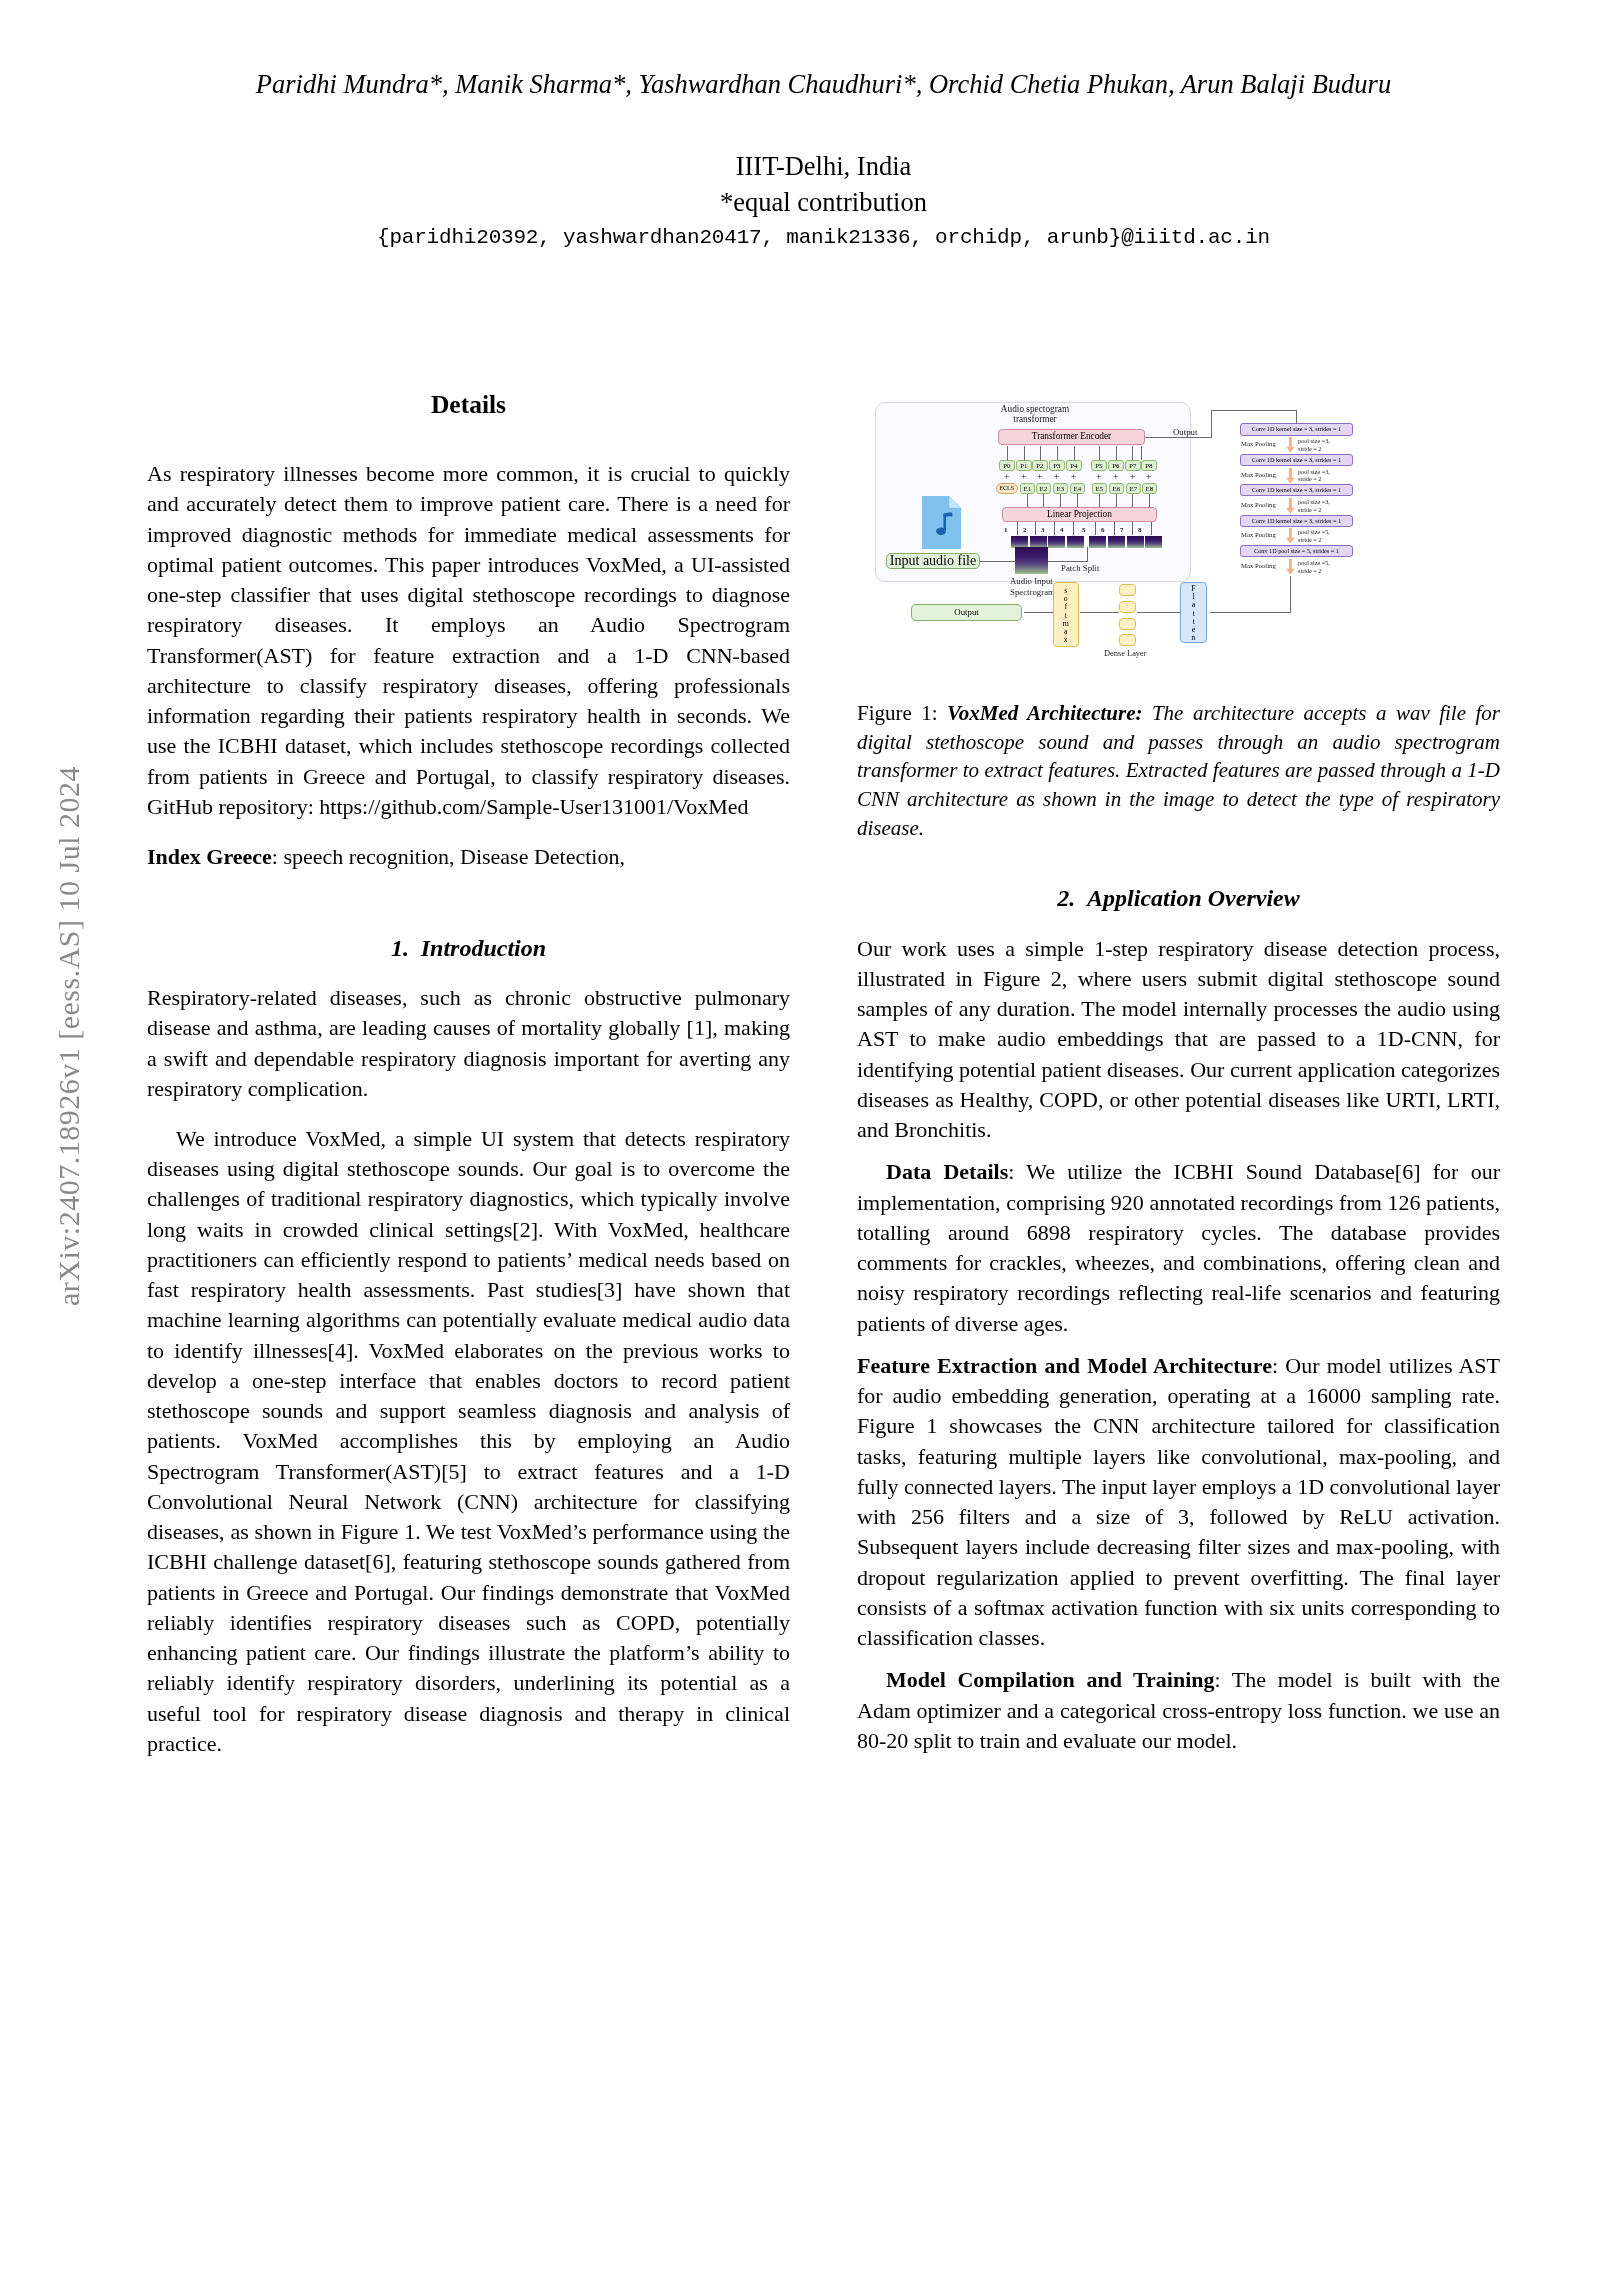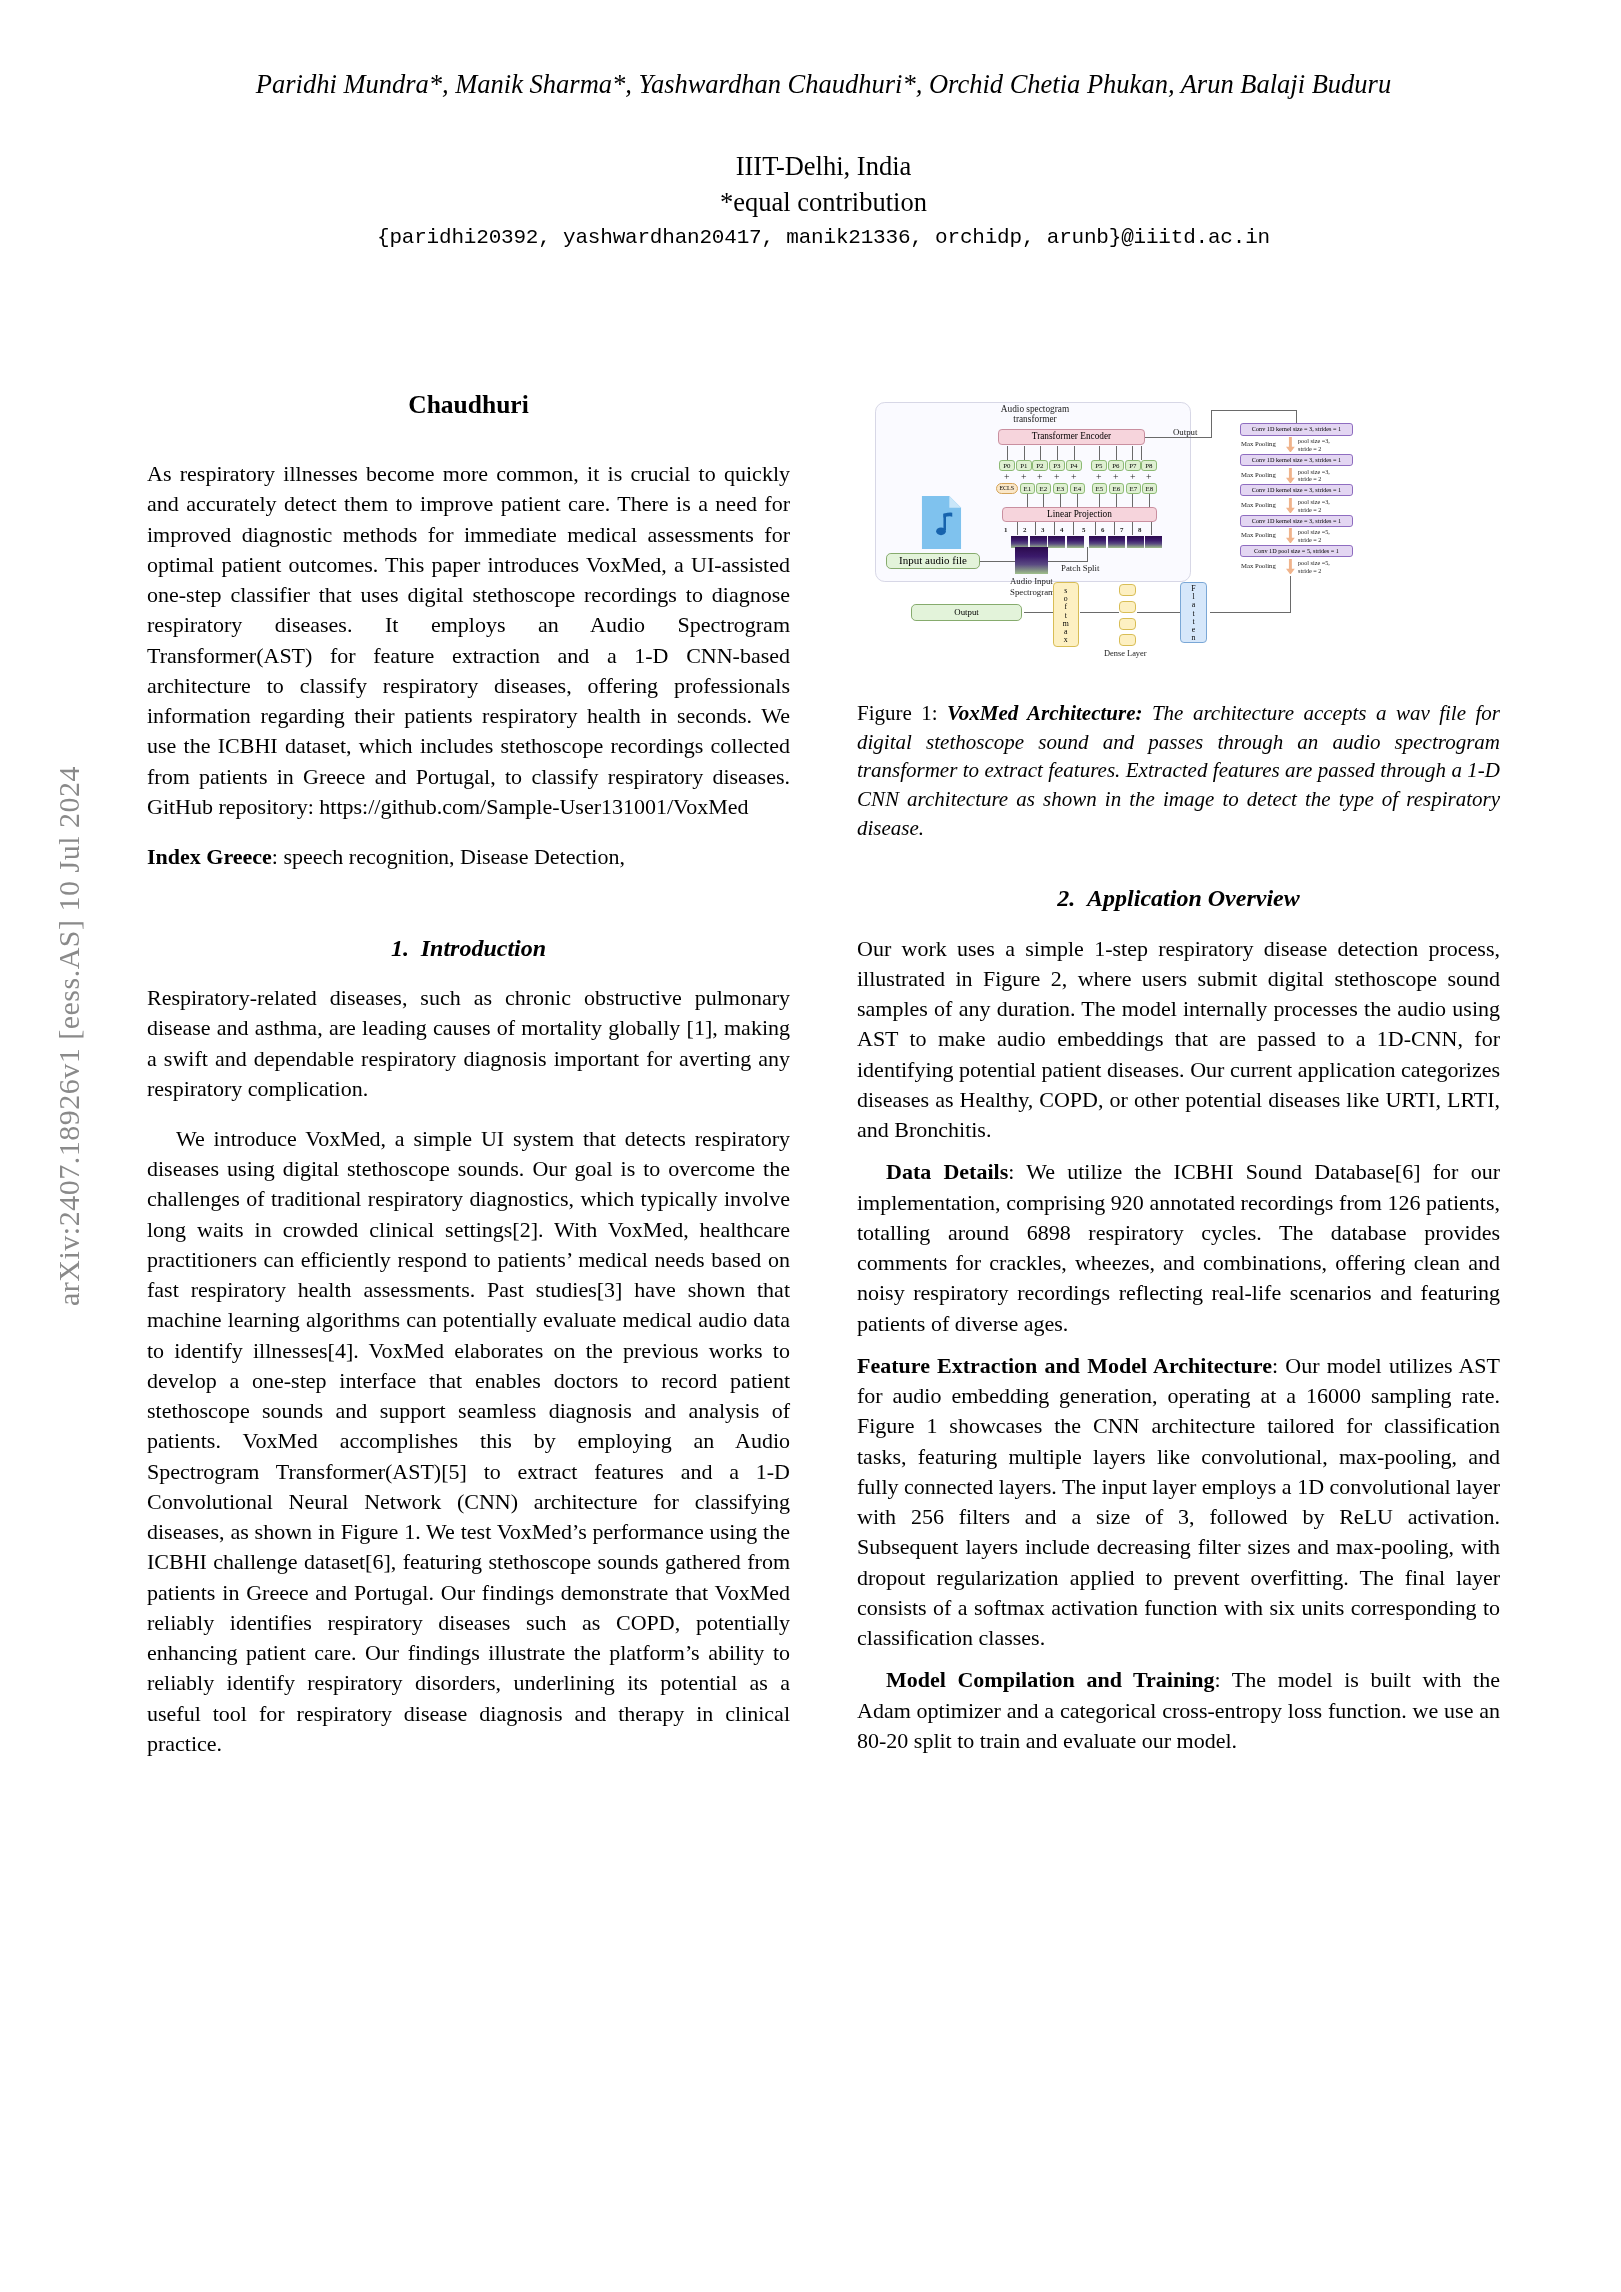--- a/index.html
+++ b/index.html
@@ -123,21 +123,21 @@
   <div id="affil">
     <div>IIIT-Delhi, India</div>
     <div>*equal contribution</div>
   </div>
   <div id="emails">{paridhi20392, yashwardhan20417, manik21336, orchidp, arunb}@iiitd.ac.in</div>
 
   <div id="cols">
 
     <div class="col">
 
-      <h2 class="abs">Chaudhuri</h2>
+      <h2 class="abs">Details</h2>
 
       <p class="body">As respiratory illnesses become more common, it is crucial to quickly and accurately detect them to improve patient care. There is a need for improved diagnostic methods for immediate medical assessments for optimal patient outcomes. This paper introduces VoxMed, a UI-assisted one-step classifier that uses digital stethoscope recordings to diagnose respiratory diseases. It employs an Audio Spectrogram Transformer(AST) for feature extraction and a 1-D CNN-based architecture to classify respiratory diseases, offering professionals information regarding their patients respiratory health in seconds. We use the ICBHI dataset, which includes stethoscope recordings collected from patients in Greece and Portugal, to classify respiratory diseases. GitHub repository: https://github.com/Sample-User131001/VoxMed</p>
 
       <p class="idx"><span class="b">Index Greece</span><span>: speech recognition, Disease Detection,</span></p>
 
       <div class="sec-space"></div>
 
       <h2 class="sec"><span class="num">1.</span><span>Introduction</span></h2>
 
       <p class="body">Respiratory-related diseases, such as chronic obstructive pulmonary disease and asthma, are leading causes of mortality globally [1], making a swift and dependable respiratory diagnosis important for averting any respiratory complication.</p>
@@ -246,21 +246,21 @@
           <svg style="position:absolute; left:63px; top:96px;" width="43" height="57" viewBox="0 0 44 58">
             <path d="M2 2 H30 L42 14 V56 H2 Z" fill="#7fc2ee"></path>
             <path d="M30 2 L42 14 H30 Z" fill="#c9e6f9"></path>
             <g fill="#1763ad">
               <rect x="24" y="20" width="2.6" height="17"></rect>
               <path d="M24 20 q7 -2 9 -1 v4 q-3 -1 -9 1 z"></path>
               <ellipse cx="21.5" cy="38" rx="5" ry="4"></ellipse>
             </g>
           </svg>
 
-          <div class="fg-box greenlt" style="left:29px; top:155px; width:94px; height:16.7px; font-size:11px;">Input audio file</div>
+          <div class="fg-box greenlt" style="left:29px; top:155px; width:94px; height:16.7px; font-size:14px;">Input audio file</div>
           <div class="line" style="left:123px; top:163px; width:35px; height:1px;"></div>
 
           <div class="spec" style="left:158px; top:149px; width:33px; height:27.4px;"></div>
           <div class="fg-txt" style="left:153px; top:178px; font-size:8.8px;">Audio Input</div>
           <div class="fg-txt" style="left:153px; top:189px; font-size:8.8px;">Spectrogram</div>
 
           <div class="line" style="left:191px; top:163px; width:40px; height:1px;"></div>
           <div class="line" style="left:230px; top:149px; width:1px; height:14.7px;"></div>
           <div class="fg-txt" style="left:204px; top:165px; font-size:8.8px;">Patch Split</div>
 

